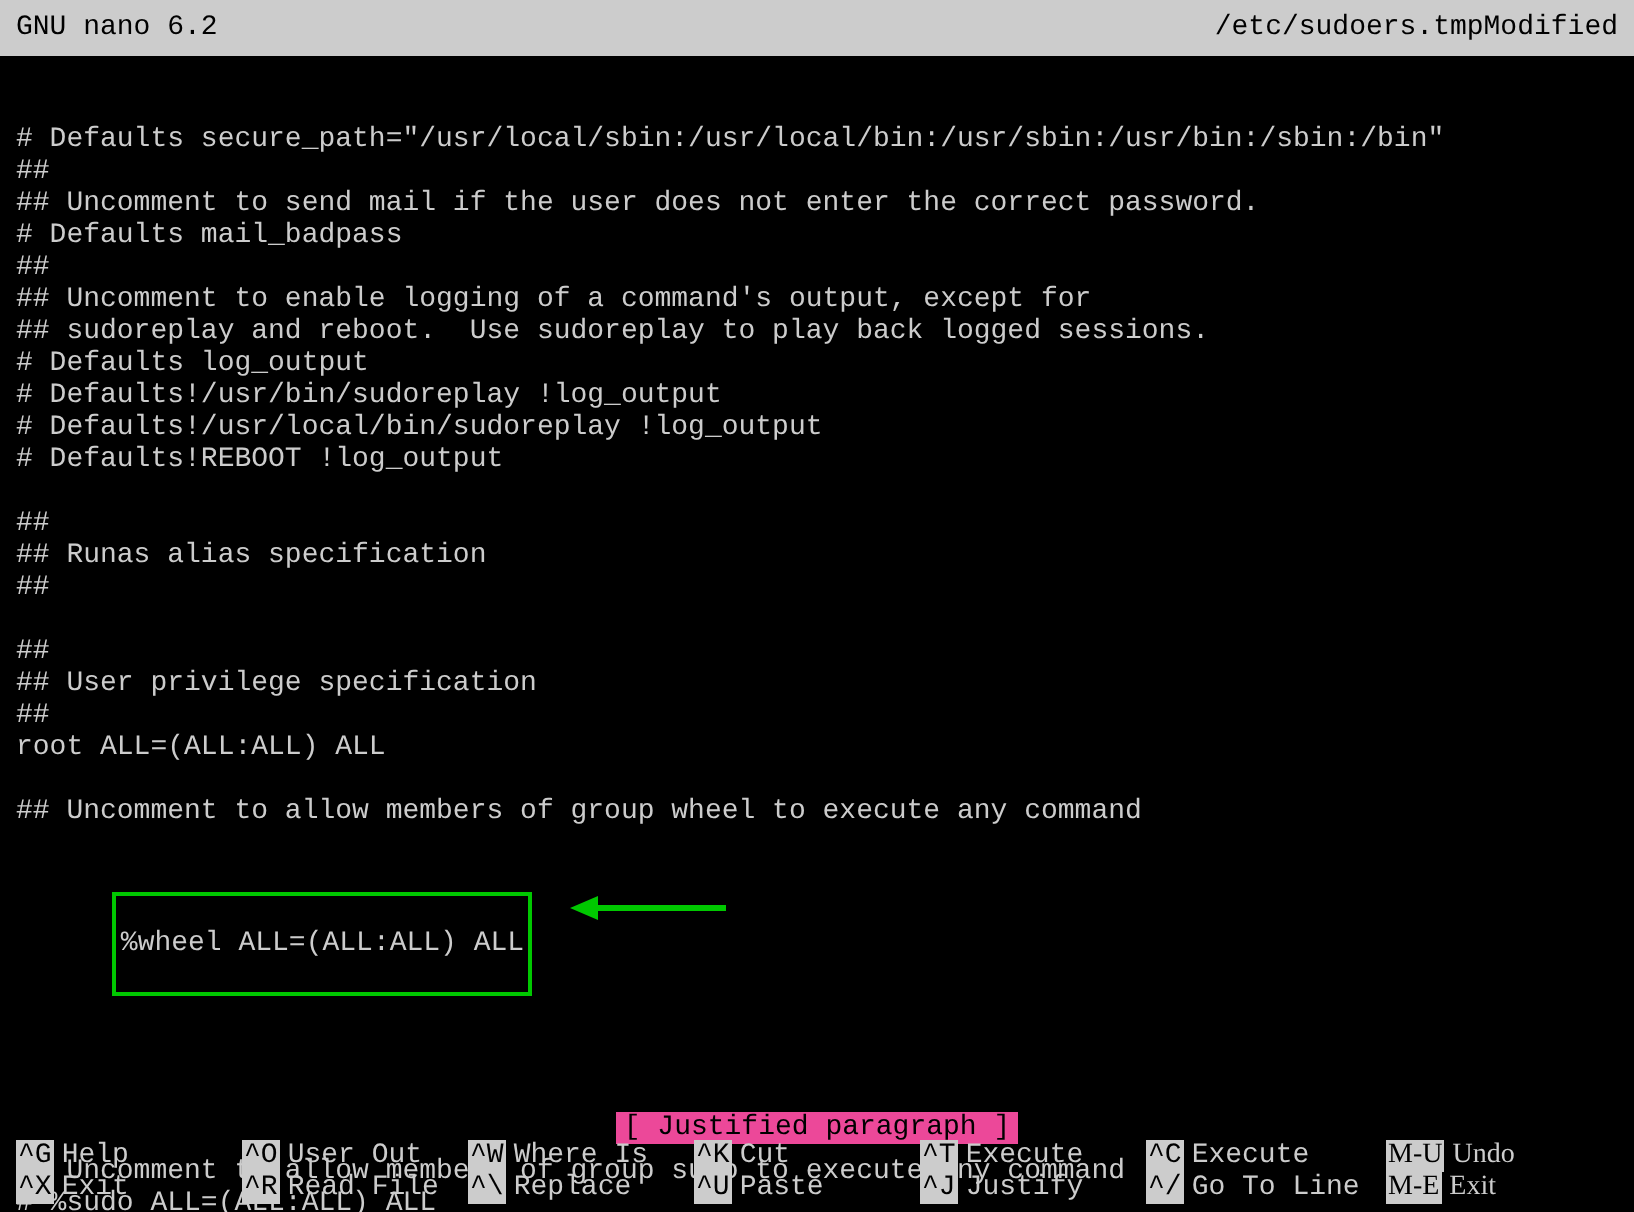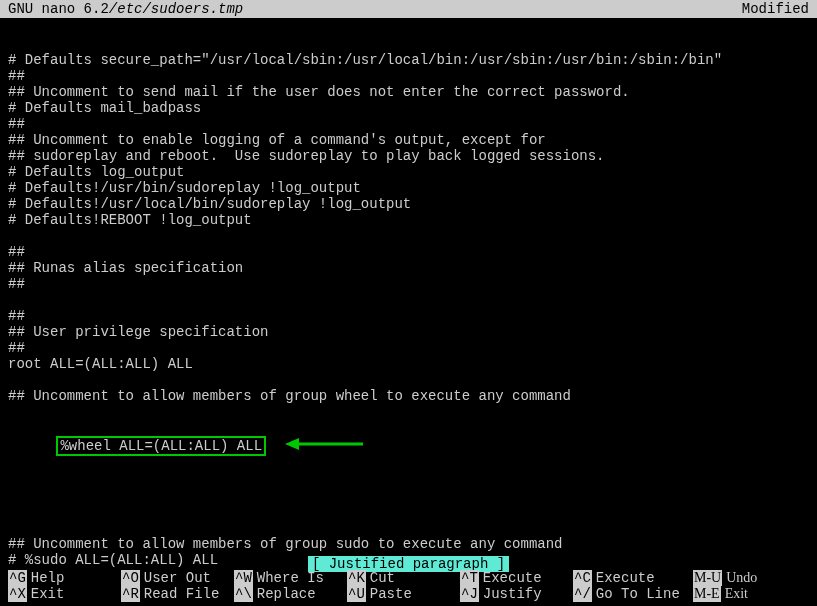--- a/index.html
+++ b/index.html
@@ -9,62 +9,62 @@
       font-size: 14px;
       color: #ccc;
       width: 817px;
       height: 606px;
       overflow: hidden;
       position: relative;
     }
     .titlebar {
       background: #ccc;
       color: #000;
-      height: 18px;
+      height: 28px;
       display: flex;
       align-items: center;
       padding: 0 8px;
       font-weight: normal;
     }
     .title-left { flex: 0 0 auto; }
-    .title-center { flex: 1; text-align: left; font-style: italic; }
+    .title-center { flex: 1; text-align: right; }
     .title-right { flex: 0 0 auto; }
     .content {
       padding: 2px 8px;
       line-height: 16px;
       white-space: pre;
     }
     .line { height: 16px; }
     .highlighted-line {
       position: relative;
       display: inline-block;
     }
     .highlight-box {
       border: 2px solid #00c800;
       display: inline-block;
-      padding: 0 2px;
+      padding: 16px 2px;
       margin-left: -2px;
     }
     .arrow {
       position: absolute;
       left: 210px;
       top: 0px;
       width: 80px;
       height: 16px;
     }
     .arrow svg { width: 100%; height: 100%; }
     .statusbar {
       position: absolute;
       bottom: 34px;
       left: 0;
       right: 0;
       text-align: center;
     }
     .status-text {
-      background: #5eead4;
+      background: #ec4899;
       color: #000;
       padding: 0 4px;
       display: inline-block;
     }
     .shortcuts {
       position: absolute;
       bottom: 0;
       left: 0;
       right: 0;
       padding: 0 8px 4px 8px;

